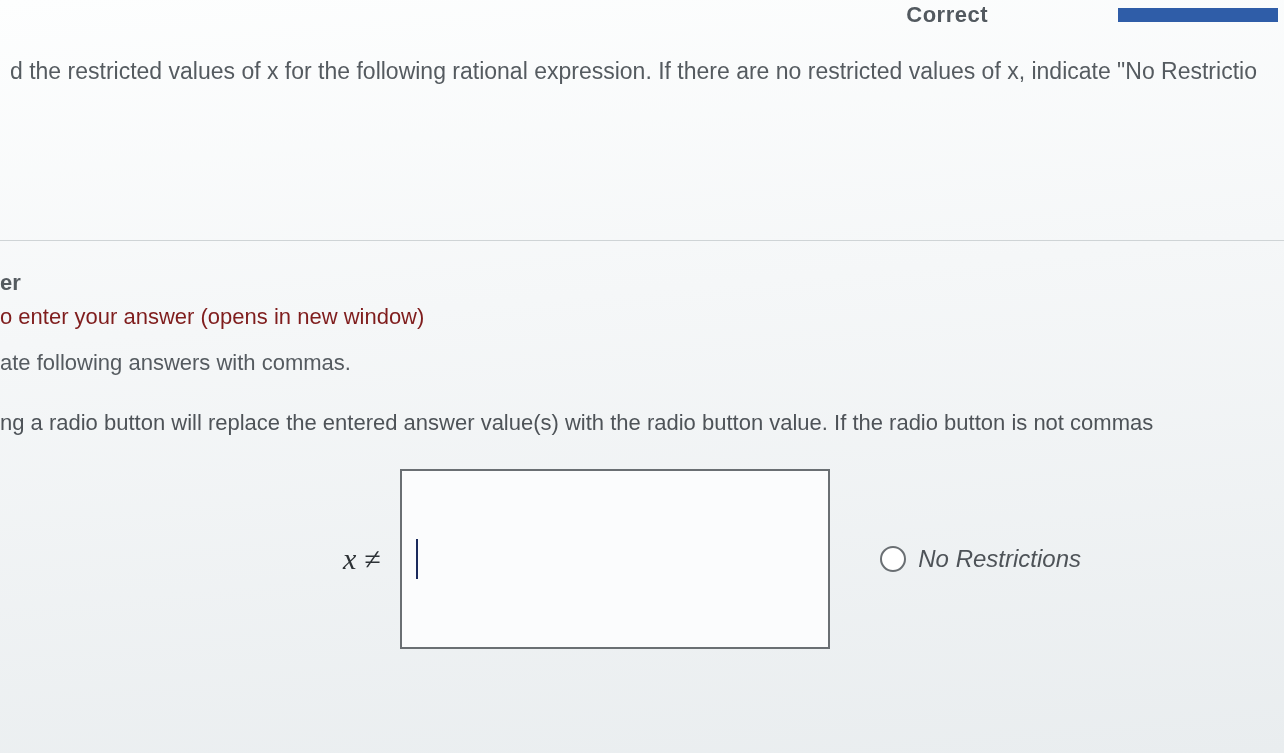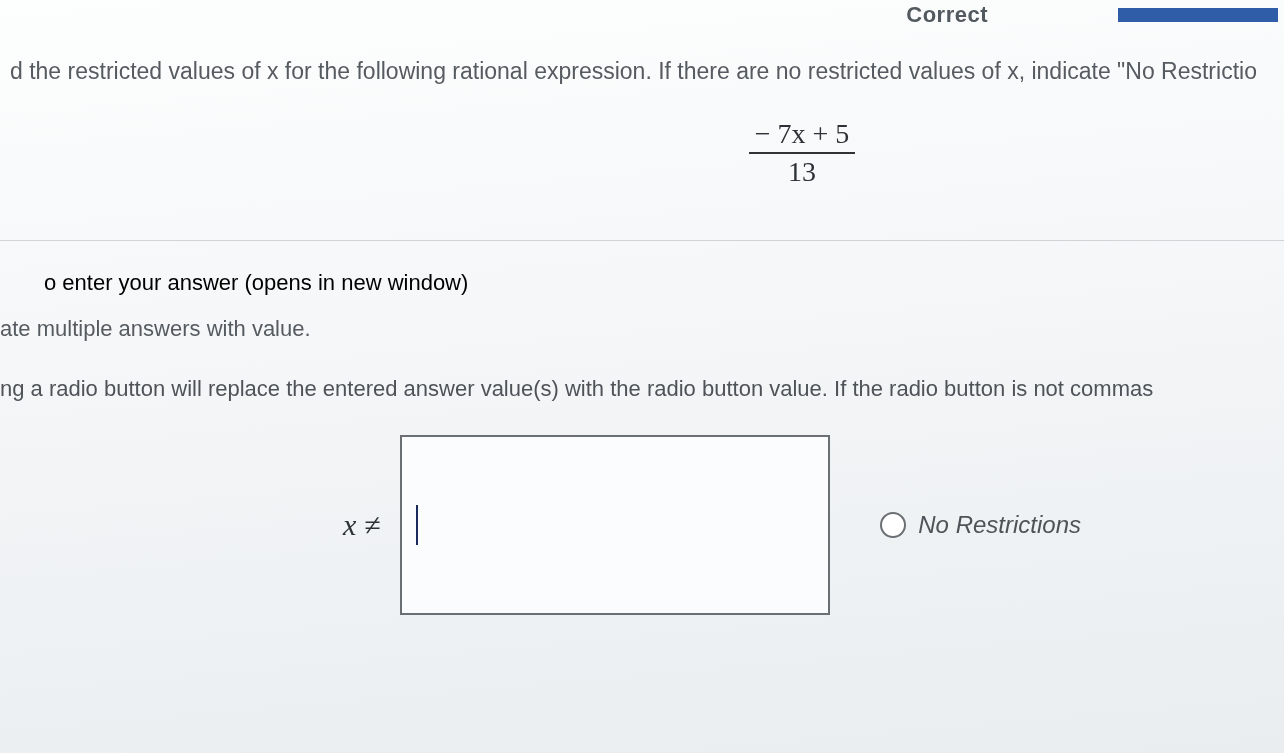--- a/index.html
+++ b/index.html
@@ -89,23 +89,22 @@
     right: 0;
   }
   .answer-header {
     font-weight: 700;
     font-size: 22px;
     color: #555b60;
     margin-bottom: 8px;
   }
   .answer-link {
     font-size: 22px;
-    color: #000000;
+    color: #7f1d1d;
     margin-bottom: 20px;
-    padding-left: 44px;
   }
   .answer-hint {
     font-size: 22px;
     color: #555b60;
     margin-bottom: 30px;
   }
   .radio-note {
     font-size: 22px;
     color: #4e5358;
     margin-bottom: 30px;
@@ -171,32 +170,27 @@
 
 <div class="page">
 
   <div class="top-bar">
     <div class="correct-label">Correct</div>
     <div class="blue-bar"></div>
   </div>
 
   <div class="question-text">d the restricted values of x for the following rational expression. If there are no restricted values of x, indicate "No Restrictio</div>
 
-  <div class="expression">
-    <span class="frac">
-      <span class="num">− 7x + 5</span>
-      <span class="den">13</span>
-    </span>
-  </div>
 
   <div class="divider"></div>
 
   <div class="answer-section">
+    <div class="answer-header">er</div>
     <div class="answer-link">o enter your answer (opens in new window)</div>
-    <div class="answer-hint">ate multiple answers with value.</div>
+    <div class="answer-hint">ate following answers with commas.</div>
     <div class="radio-note">ng a radio button will replace the entered answer value(s) with the radio button value. If the radio button is not commas</div>
 
     <div class="input-row">
       <span class="xneq">x ≠</span>
       <div class="answer-box">
         <span class="cursor-bar"></span>
       </div>
       <label class="radio-wrap">
         <span class="radio-circle"></span>
         <span class="radio-label">No Restrictions</span>

